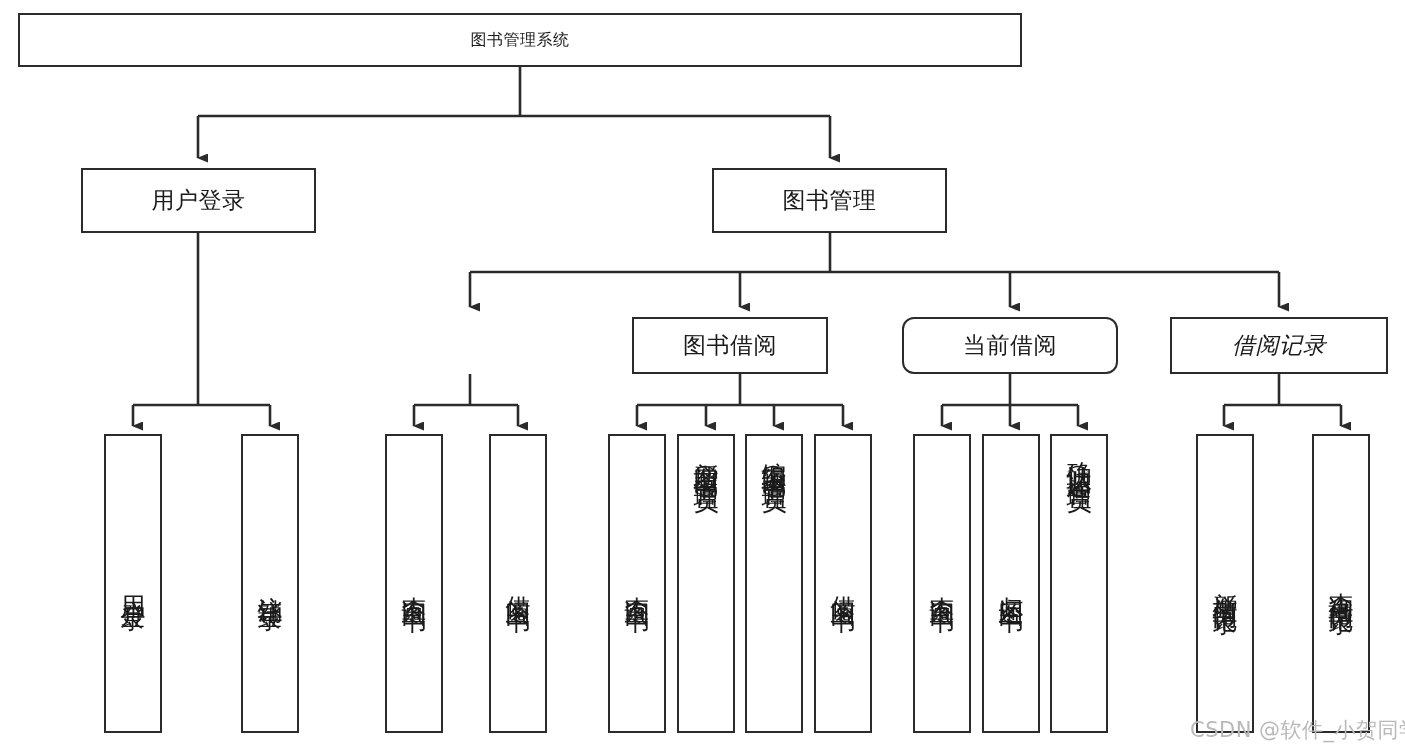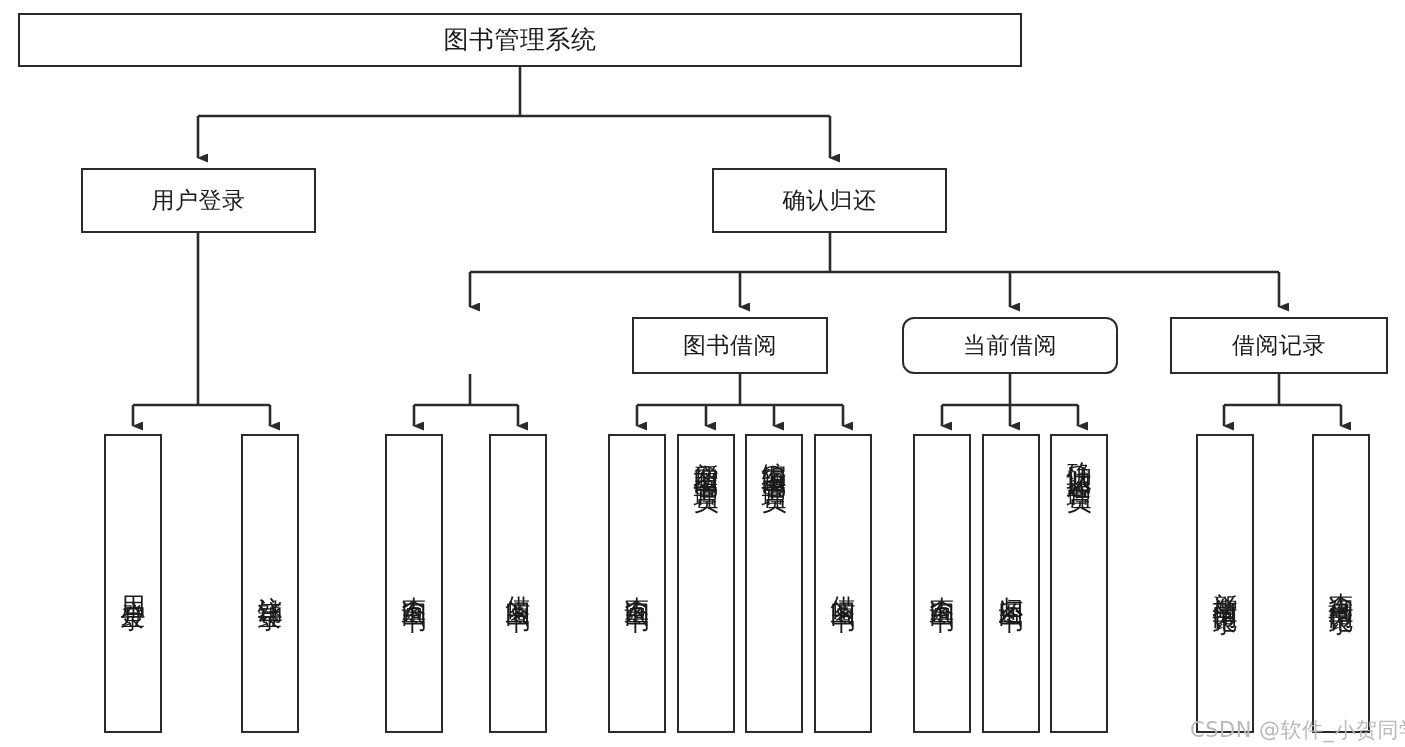--- a/index.html
+++ b/index.html
@@ -40,21 +40,21 @@
     display: block;
     text-align: center;
     line-height: 1.06;
     letter-spacing: 0.5px;
   }
   
   .node.horiz .label {
     writing-mode: horizontal-tb;
     font-size: 23px;
   }
-  #node-root .label { font-size: 25px; }
+  #node-root .label { font-size: 16px; }
   
   .node.vert {
     align-items: flex-start;
     justify-content: center;
     padding-top: 6px;
   }
   .node.vert .label {
     writing-mode: vertical-rl;
     text-orientation: upright;
     font-size: 25px;
@@ -132,33 +132,33 @@
 
   <div class="node horiz" id="node-root" style="left:18px; top:13px; width:1004px; height:54px;">
     <span class="label">图书管理系统</span>
   </div>
 
   <div class="node horiz" style="left:81px; top:168px; width:235px; height:65px;">
     <span class="label">用户登录</span>
   </div>
 
   <div class="node horiz" style="left:712px; top:168px; width:235px; height:65px;">
-    <span class="label">确认归还</span>
+    <span class="label">图书管理</span>
   </div>
 
 
   <div class="node horiz" style="left:632px; top:317px; width:196px; height:57px;">
     <span class="label">图书借阅</span>
   </div>
 
   <div class="node horiz" style="left:902px; top:317px; width:216px; height:57px;border-radius:12px;">
     <span class="label">当前借阅</span>
   </div>
 
-  <div class="node horiz" style="left:1170px; top:317px; width:218px; height:57px;">
+  <div class="node horiz" style="left:1170px; top:317px; width:218px; height:57px;font-style:italic;">
     <span class="label">借阅记录</span>
   </div>
 
   <div class="node vert centered" style="left:104px; top:434px; width:58px; height:299px;">
     <span class="label">用户登录</span>
   </div>
 
   <div class="node vert centered" style="left:241px; top:434px; width:58px; height:299px;">
     <span class="label">注销登录</span>
   </div>

